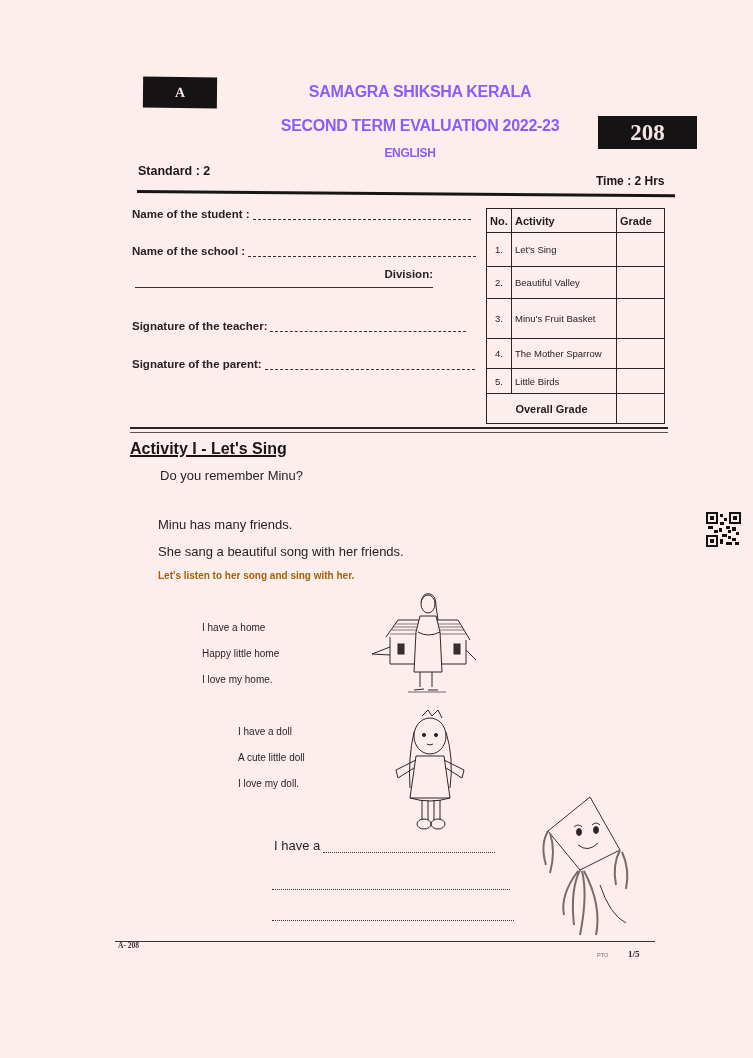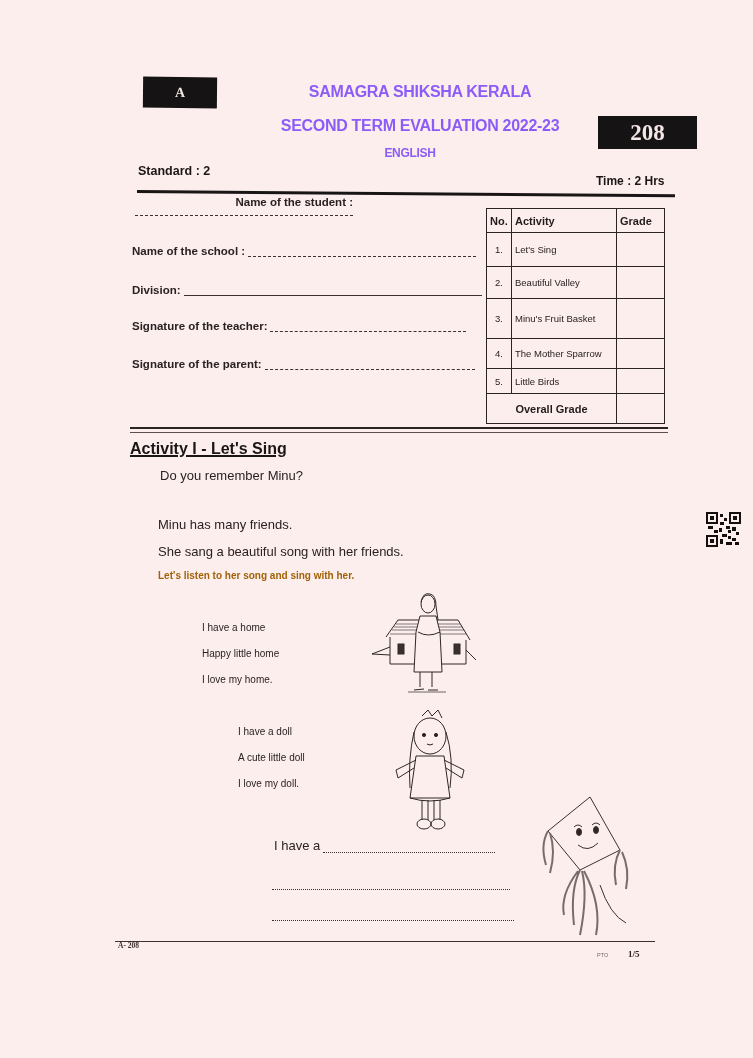--- a/index.html
+++ b/index.html
@@ -53,29 +53,29 @@
 
 <div class="abs code-box">A</div>
 <div class="abs num-box">208</div>
 <div class="abs title t1">SAMAGRA SHIKSHA KERALA</div>
 <div class="abs title t2">SECOND TERM EVALUATION 2022-23</div>
 <div class="abs title t3">ENGLISH</div>
 <div class="abs std">Standard : 2</div>
 <div class="abs time">Time : 2 Hrs</div>
 <div class="abs rule-top"></div>
 
-<div class="abs field" style="top:196px;flex-direction:column;">
+<div class="abs field" style="top:208px;">
   <span>Name of the student :</span>
   <span class="dash" style="width:218px;"></span>
 </div>
 <div class="abs field" style="top:245px;">
   <span>Name of the school :</span>
   <span class="dash" style="width:228px;"></span>
 </div>
-<div class="abs field" style="top:284px;">
+<div class="abs field" style="top:268px;flex-direction:column;">
   <span>Division:</span>
   <span class="dash" style="width:298px;border-bottom-style:solid;"></span>
 </div>
 <div class="abs field" style="top:320px;">
   <span>Signature of the teacher:</span>
   <span class="dash" style="width:196px;"></span>
 </div>
 <div class="abs field" style="top:358px;">
   <span>Signature of the parent:</span>
   <span class="dash" style="width:210px;"></span>

